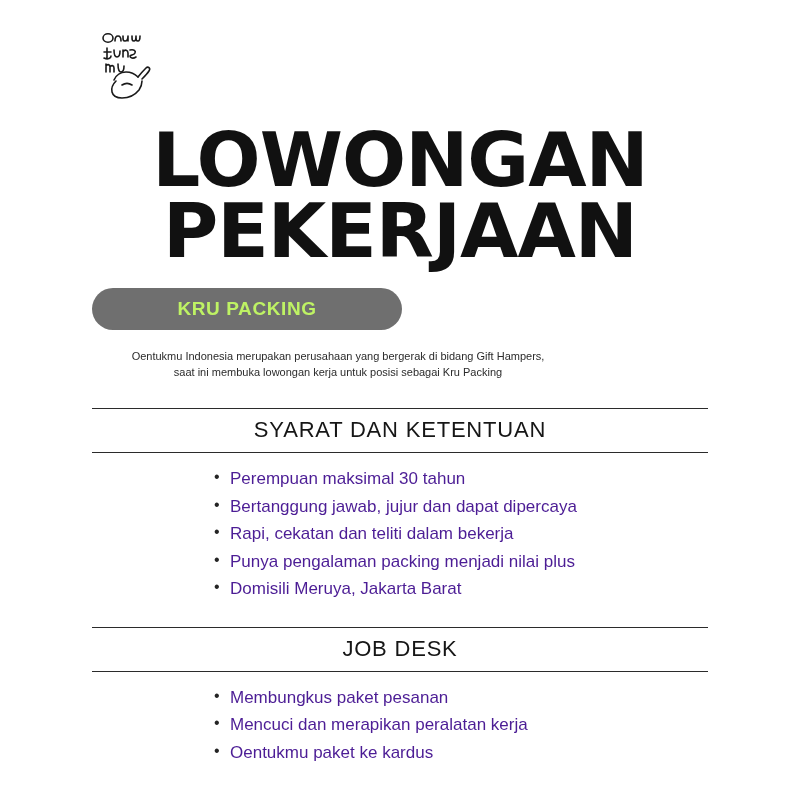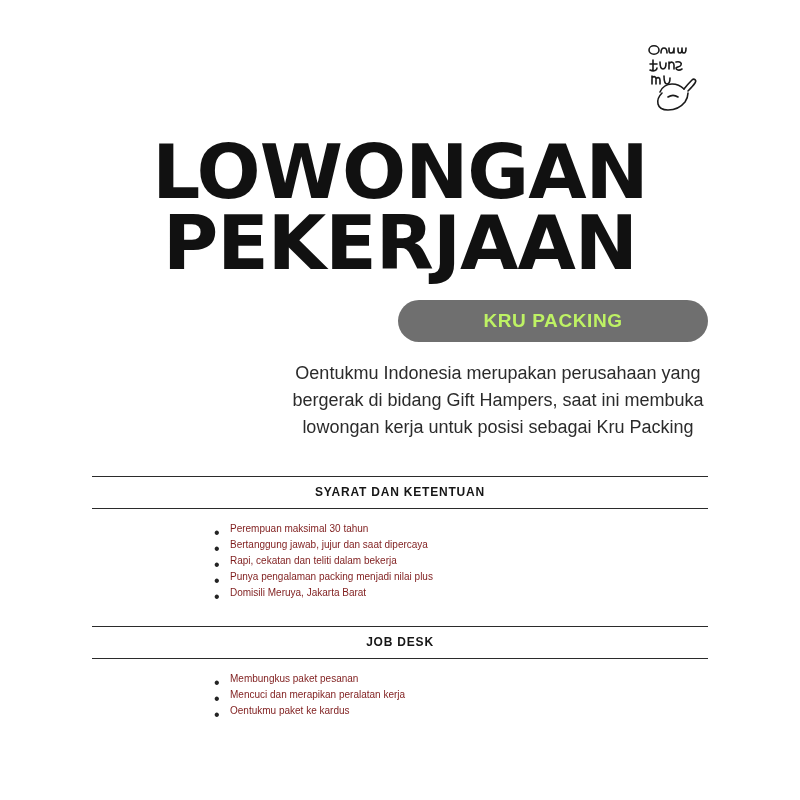--- a/index.html
+++ b/index.html
@@ -14,24 +14,24 @@
     color: #1a1a1a;
     overflow: hidden;
   }
 
   .poster {
     position: relative;
     width: 800px;
     height: 800px;
     background: #ffffff;
     box-sizing: border-box;
-    padding: 26px 92px 0 92px;
+    padding: 14px 92px 0 92px;
     display: flex;
     flex-direction: column;
-    align-items: flex-end;
+    align-items: flex-start;
   }
 
   
   .logo {
     width: 70px;
     height: 72px;
     margin-top: 14px;
     margin-bottom: 4px;
     display: block;
   }
@@ -73,50 +73,51 @@
     font-size: 19px;
     font-weight: bold;
     letter-spacing: 0.6px;
   }
 
   
   .intro {
     margin-top: 18px;
     width: 420px;
     text-align: center;
-    font-size: 18px;
+    font-size: 11px;
     line-height: 1.52;
     color: #2b2b2b;
+    margin-left: 36px;
   }
 
   
   .section {
     width: 100%;
     margin-top: 16px;
   }
   .section-title {
     border-top: 1px solid #2b2b2b;
     border-bottom: 1px solid #2b2b2b;
     text-align: center;
-    font-size: 12px;
-    font-weight: bold;
+    font-size: 22px;
+    font-weight: normal;
     letter-spacing: 0.8px;
     padding: 8px 0 9px 0;
     color: #161616;
   }
   .bullets {
     margin: 12px 0 0 0;
     padding: 0 0 0 122px;
     list-style: none;
   }
   .bullets li {
     position: relative;
-    font-size: 10px;
+    font-size: 17px;
     line-height: 1.62;
-    color: #7f1d1d;
+    color: #4c1d95;
     padding-left: 16px;
   }
   .bullets li::before {
     content: "\2022";
     position: absolute;
     left: 0;
     top: -1px;
     font-size: 16px;
     color: #242424;
   }
@@ -157,21 +158,21 @@
   </div>
 
   <div class="pill">KRU PACKING</div>
 
   <p class="intro">Oentukmu Indonesia merupakan perusahaan yang bergerak di bidang Gift Hampers, saat ini membuka lowongan kerja untuk posisi sebagai Kru Packing</p>
 
   <div class="section requirements">
     <div class="section-title">SYARAT DAN KETENTUAN</div>
     <ul class="bullets">
       <li>Perempuan maksimal 30 tahun</li>
-      <li>Bertanggung jawab, jujur dan saat dipercaya</li>
+      <li>Bertanggung jawab, jujur dan dapat dipercaya</li>
       <li>Rapi, cekatan dan teliti dalam bekerja</li>
       <li>Punya pengalaman packing menjadi nilai plus</li>
       <li>Domisili Meruya, Jakarta Barat</li>
     </ul>
   </div>
 
   <div class="section jobdesk">
     <div class="section-title">JOB DESK</div>
     <ul class="bullets">
       <li>Membungkus paket pesanan</li>

